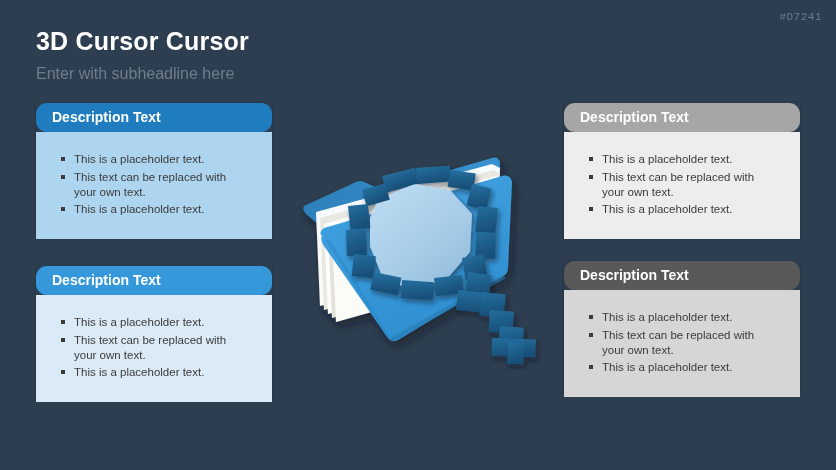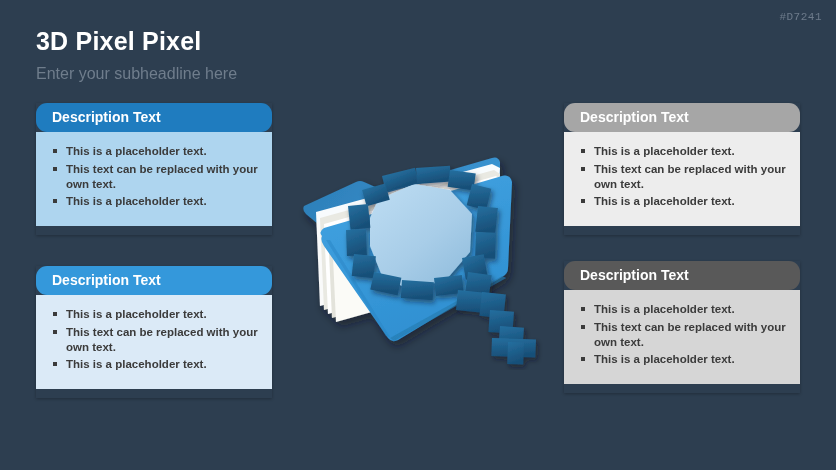--- a/index.html
+++ b/index.html
@@ -58,24 +58,23 @@
     color: #ffffff;
     padding: 6px 0 7px 16px;
     line-height: 1.15;
     white-space: nowrap;
     border-radius: 11px;
   }
   .card-body {
     padding: 12px 14px 14px 16px;
   }
   .bullet-list {
-    margin: 0;
+    margin: 8px;
     padding: 0;
     list-style: none;
-    font-weight: bold;
   }
   .bullet-item {
     position: relative;
     padding-left: 14px;
     margin-bottom: 3px;
     font-size: 11.5px;
     line-height: 1.28;
     color: #3b3b3b;
   }
   .bullet-item::before {
@@ -115,22 +114,22 @@
     width: 270px;
     height: 230px;
   }
   .illustration svg { display: block; }
 </style>
 </head>
 <body>
 
 <div class="slide-id">#D7241</div>
 
-<div class="headline">3D Pixel Pixel</div>
-<div class="subheadline">Enter your subheadline here</div>
+<div class="headline">3D Cursor Cursor</div>
+<div class="subheadline">Enter with subheadline here</div>
 
 <div class="card theme-blue-dark" id="card-top-left">
   <div class="card-header">Description Text</div>
   <div class="card-body">
     <ul class="bullet-list">
       <li class="bullet-item">This is a placeholder text.</li>
       <li class="bullet-item">This text can be replaced with your own text.</li>
       <li class="bullet-item">This is a placeholder text.</li>
     </ul>
   </div>

